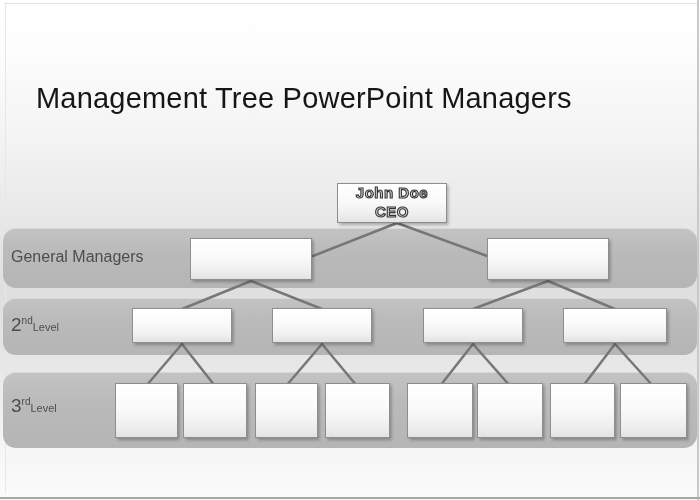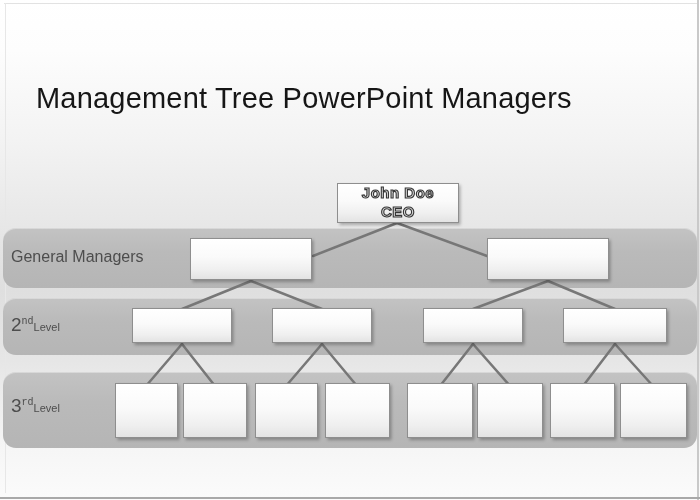--- a/index.html
+++ b/index.html
@@ -29,33 +29,33 @@
   .band1{top:228px;height:60px;}
   .band2{top:298px;height:57px;}
   .band3{top:372px;height:76px;}
 
   .band-label{position:absolute;left:8px;color:#4d4d4d;white-space:nowrap;text-align:right;}
   .band-label.lg{top:20px;font-size:16px;}
   .band-label.composite{display:flex;align-items:baseline;}
   .band2 .band-label{top:17px;}
   .band3 .band-label{top:24px;}
   .num{font-size:19px;line-height:1;}
-  .ord{font-size:10px;position:relative;top:-7px;line-height:1;font-family:Liberation Mono, monospace;}
+  .ord{font-size:10px;position:relative;top:-7px;line-height:1;}
   .rest{font-size:11px;line-height:1;}
 
   .connectors{position:absolute;left:0;top:0;pointer-events:none;}
 
   .node{
     position:absolute;box-sizing:border-box;
     border:1px solid #8e8e8e;
     background:linear-gradient(180deg,#ffffff 0%,#fafafa 45%,#efefef 78%,#e3e3e3 100%);
     box-shadow:1.5px 2px 3px rgba(0,0,0,0.28);
   }
   .ceo{
-    left:337px;top:183px;width:122px;height:40px;
+    left:337px;top:183px;width:110px;height:40px;
     display:flex;flex-direction:column;align-items:center;justify-content:center;
     font-size:15px;font-weight:700;line-height:1.25;letter-spacing:0.5px;
     color:#d6d6d6;-webkit-text-stroke:1.1px #353535;text-align:left;
   }
   .gm{top:238px;width:122px;height:42px;}
   .gm.p1{left:190px;} .gm.p2{left:487px;}
   .l2{top:308px;height:35px;}
   .l2.p1{left:132px;width:100px;} .l2.p2{left:272px;width:100px;}
   .l2.p3{left:423px;width:100px;} .l2.p4{left:563px;width:104px;}
   .l3{top:383px;height:55px;}

